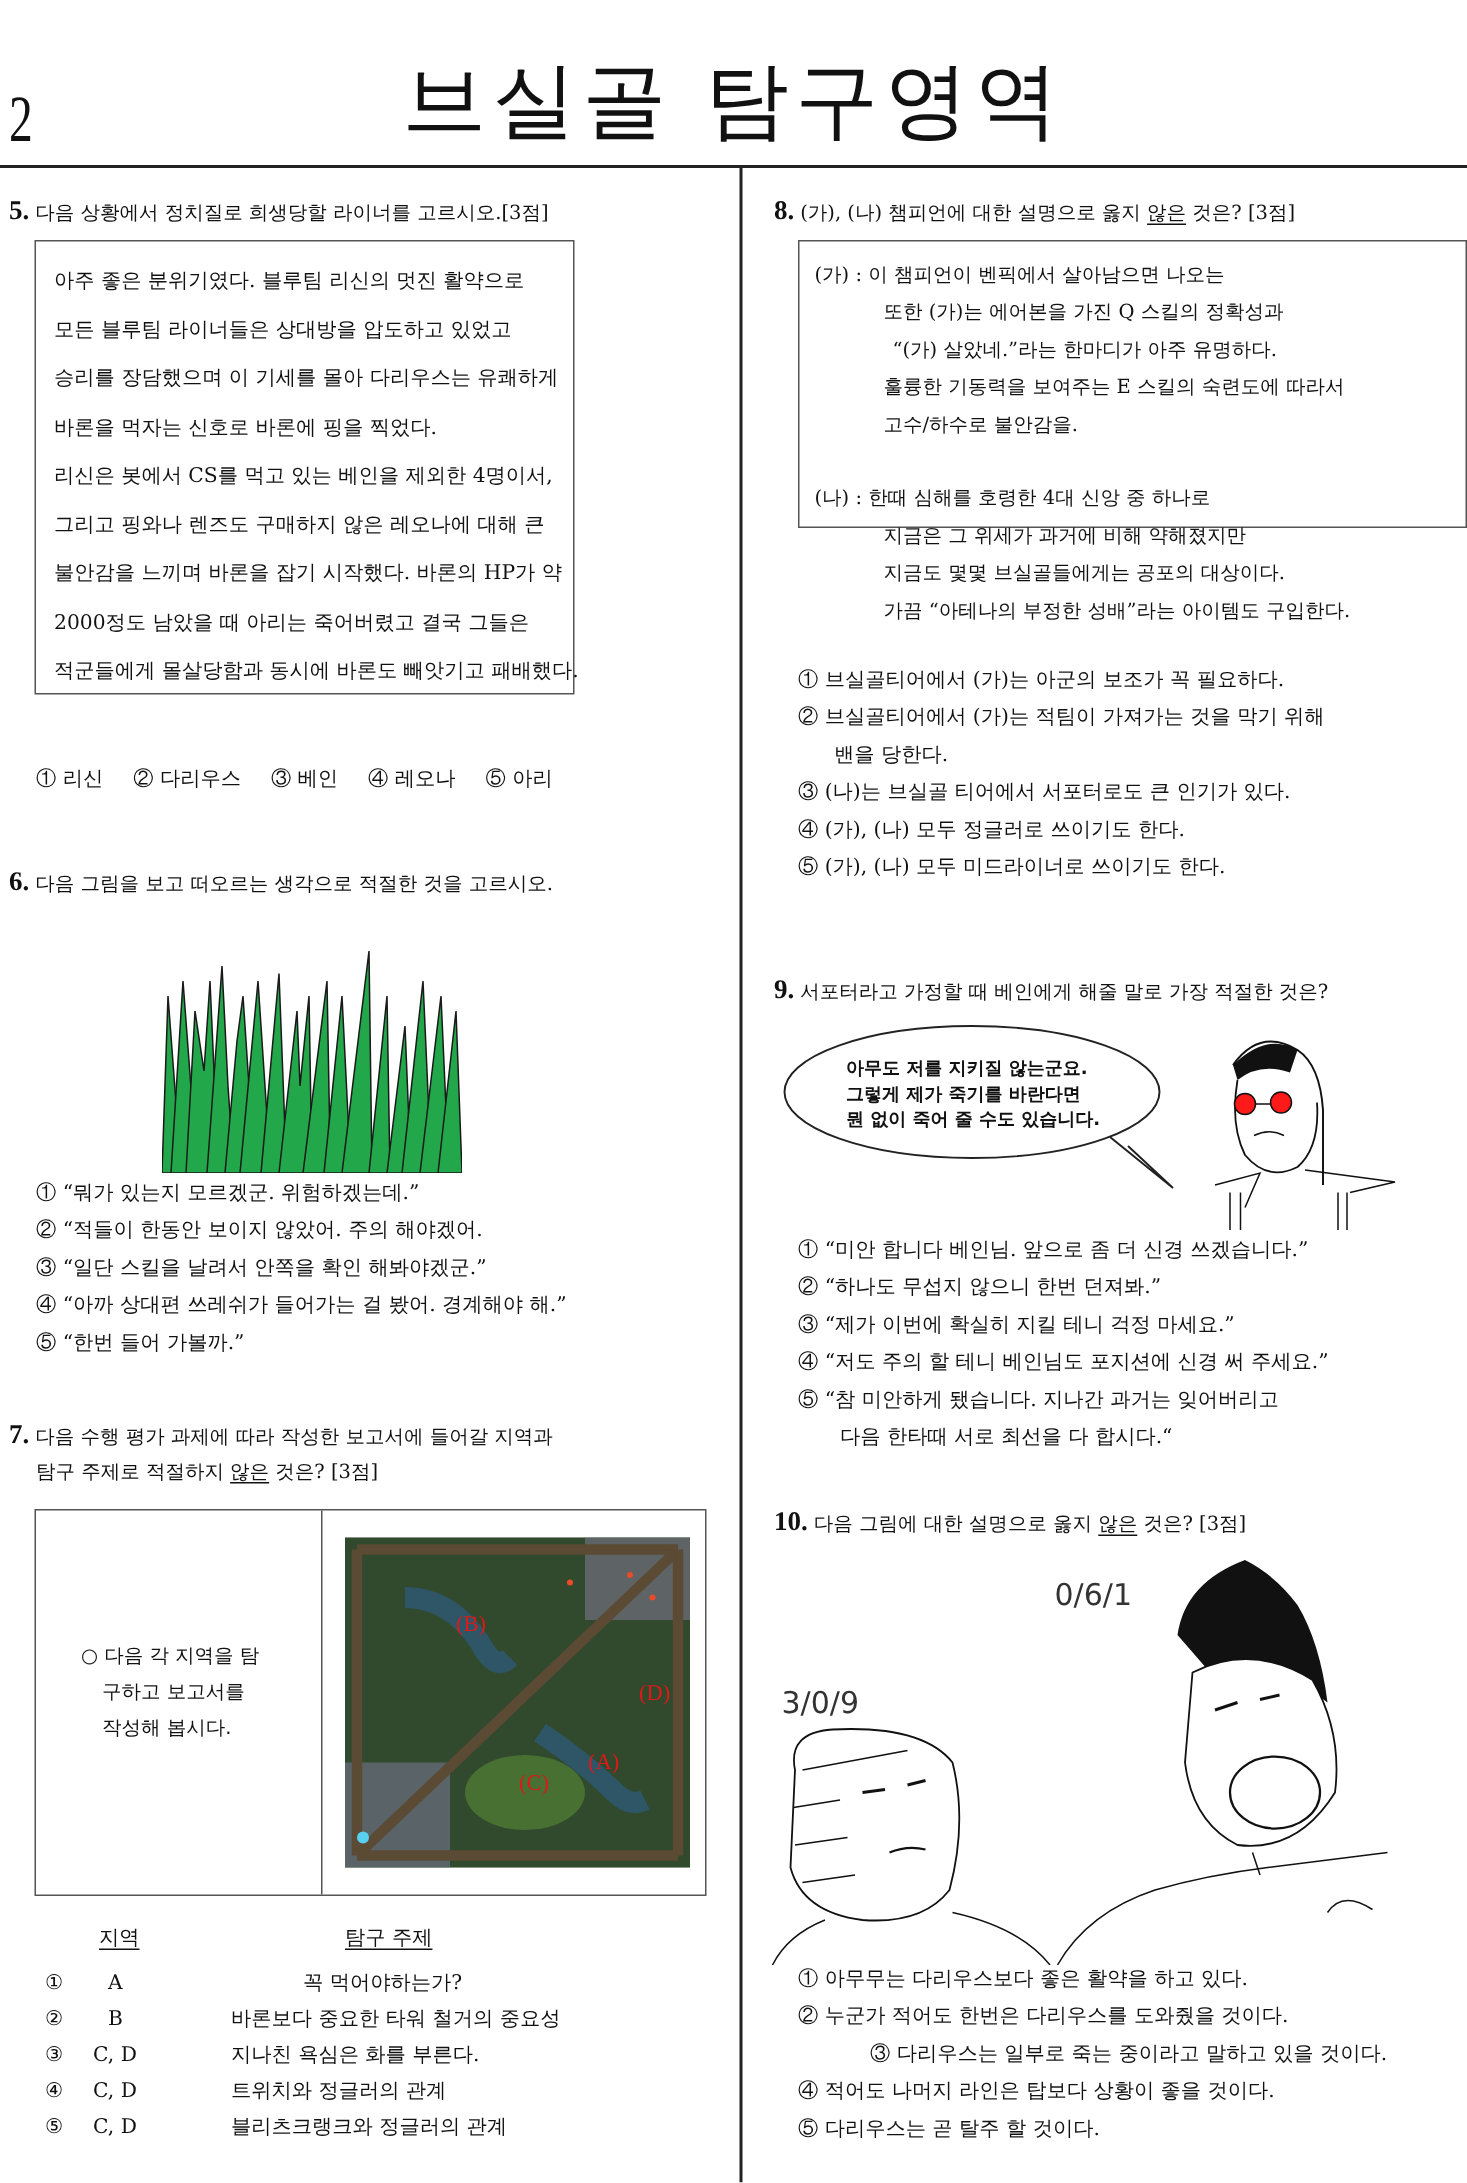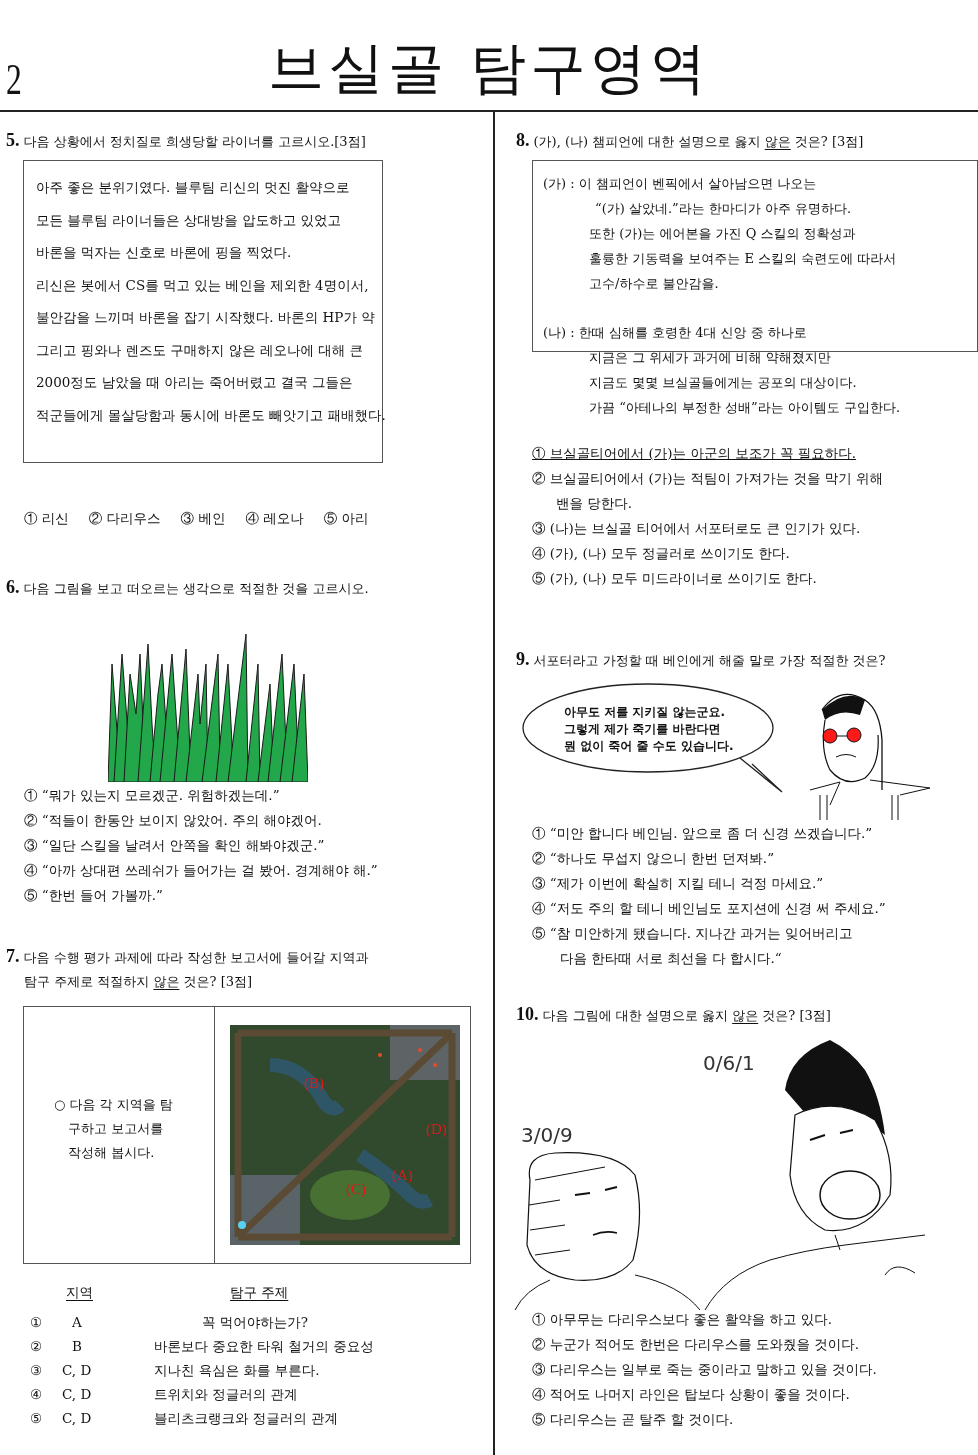--- a/index.html
+++ b/index.html
@@ -52,24 +52,25 @@
 <div class="title">브실골 탐구영역</div>
 <div class="header-rule"></div>
 <div class="col-rule"></div>
 
 <div class="abs qhead" style="left:6px; top:130px;">
   <span class="qnum">5.</span><span>다음 상황에서 정치질로 희생당할 라이너를 고르시오.[3점]</span>
 </div>
 <div class="box q5-box">
   <div class="line">아주 좋은 분위기였다. 블루팀 리신의 멋진 활약으로</div>
   <div class="line">모든 블루팀 라이너들은 상대방을 압도하고 있었고</div>
+  <div class="line">승리를 장담했으며 이 기세를 몰아 다리우스는 유쾌하게</div>
   <div class="line">바론을 먹자는 신호로 바론에 핑을 찍었다.</div>
   <div class="line">리신은 봇에서 CS를 먹고 있는 베인을 제외한 4명이서,</div>
+  <div class="line">그리고 핑와나 렌즈도 구매하지 않은 레오나에 대해 큰</div>
   <div class="line">불안감을 느끼며 바론을 잡기 시작했다. 바론의 HP가 약</div>
-  <div class="line">그리고 핑와나 렌즈도 구매하지 않은 레오나에 대해 큰</div>
   <div class="line">2000정도 남았을 때 아리는 죽어버렸고 결국 그들은</div>
   <div class="line">적군들에게 몰살당함과 동시에 바론도 빼앗기고 패배했다.</div>
 </div>
 <div class="abs line" style="left:24px; top:510px; display:flex; gap:20px;">
   <span>① 리신</span>
   <span>② 다리우스</span>
   <span>③ 베인</span>
   <span>④ 레오나</span>
   <span>⑤ 아리</span>
 </div>
@@ -172,32 +173,32 @@
     <span class="c2">C, D</span>
     <span class="c3">블리츠크랭크와 정글러의 관계</span>
   </div>
 </div>
 
 <div class="abs qhead" style="left:516px; top:130px;">
   <span class="qnum">8.</span><span>(가), (나) 챔피언에 대한 설명으로 옳지 </span><span class="ul">않은</span><span> 것은? [3점]</span>
 </div>
 <div class="box q8-box">
   <div class="line">(가) : 이 챔피언이 벤픽에서 살아남으면 나오는</div>
+  <div class="line indent1">또한 (가)는 에어본을 가진 Q 스킬의 정확성과</div>
   <div class="line" style="padding-left:52px;">“(가) 살았네.”라는 한마디가 아주 유명하다.</div>
-  <div class="line indent1">또한 (가)는 에어본을 가진 Q 스킬의 정확성과</div>
   <div class="line indent1">훌륭한 기동력을 보여주는 E 스킬의 숙련도에 따라서</div>
   <div class="line indent1">고수/하수로 불안감을.</div>
   <div style="height:24px;"></div>
   <div class="line">(나) : 한때 심해를 호령한 4대 신앙 중 하나로</div>
   <div class="line indent2">지금은 그 위세가 과거에 비해 약해졌지만</div>
   <div class="line indent2">지금도 몇몇 브실골들에게는 공포의 대상이다.</div>
   <div class="line indent2">가끔 “아테나의 부정한 성배”라는 아이템도 구입한다.</div>
 </div>
 <div class="abs options" style="left:532px; top:441px;">
-  <div class="line" style="height:25px; line-height:25px;text-decoration:underline;">① 브실골티어에서 (가)는 아군의 보조가 꼭 필요하다.</div>
+  <div class="line" style="height:25px; line-height:25px;">① 브실골티어에서 (가)는 아군의 보조가 꼭 필요하다.</div>
   <div class="line" style="height:25px; line-height:25px;">② 브실골티어에서 (가)는 적팀이 가져가는 것을 막기 위해</div>
   <div class="line" style="height:25px; line-height:25px; padding-left:24px;">밴을 당한다.</div>
   <div class="line" style="height:25px; line-height:25px;">③ (나)는 브실골 티어에서 서포터로도 큰 인기가 있다.</div>
   <div class="line" style="height:25px; line-height:25px;">④ (가), (나) 모두 정글러로 쓰이기도 한다.</div>
   <div class="line" style="height:25px; line-height:25px;">⑤ (가), (나) 모두 미드라이너로 쓰이기도 한다.</div>
 </div>
 
 <div class="abs qhead" style="left:516px; top:649px;">
   <span class="qnum">9.</span><span>서포터라고 가정할 때 베인에게 해줄 말로 가장 적절한 것은?</span>
 </div>
@@ -251,16 +252,16 @@
     <ellipse cx="345" cy="160" rx="30" ry="24" fill="#fff" stroke="#111" stroke-width="1.5"></ellipse>
     <path d="M305 105 L320 100 M335 98 L348 95" stroke="#111" stroke-width="2"></path>
     <path d="M330 200 L335 215 M340 210 Q300 215 265 225 Q220 240 200 275 M340 210 L420 200 M380 240 Q390 225 410 238" stroke="#111" fill="none"></path>
   </svg>
   <div class="abs score" style="left:16px; top:88px;">3/0/9</div>
   <div class="abs score" style="left:198px; top:16px;">0/6/1</div>
 </div>
 <div class="abs options" style="left:532px; top:1307px;">
   <div class="line" style="height:25px; line-height:25px;">① 아무무는 다리우스보다 좋은 활약을 하고 있다.</div>
   <div class="line" style="height:25px; line-height:25px;">② 누군가 적어도 한번은 다리우스를 도와줬을 것이다.</div>
-  <div class="line" style="height:25px; line-height:25px;">③ 다리우스는 일부로 죽는 중이라고 말하고 있을 것이다.</div>
+  <div class="line" style="height:25px; line-height:25px;margin-left:48px;">③ 다리우스는 일부로 죽는 중이라고 말하고 있을 것이다.</div>
   <div class="line" style="height:25px; line-height:25px;">④ 적어도 나머지 라인은 탑보다 상황이 좋을 것이다.</div>
   <div class="line" style="height:25px; line-height:25px;">⑤ 다리우스는 곧 탈주 할 것이다.</div>
 </div>
 
 </body></html>

